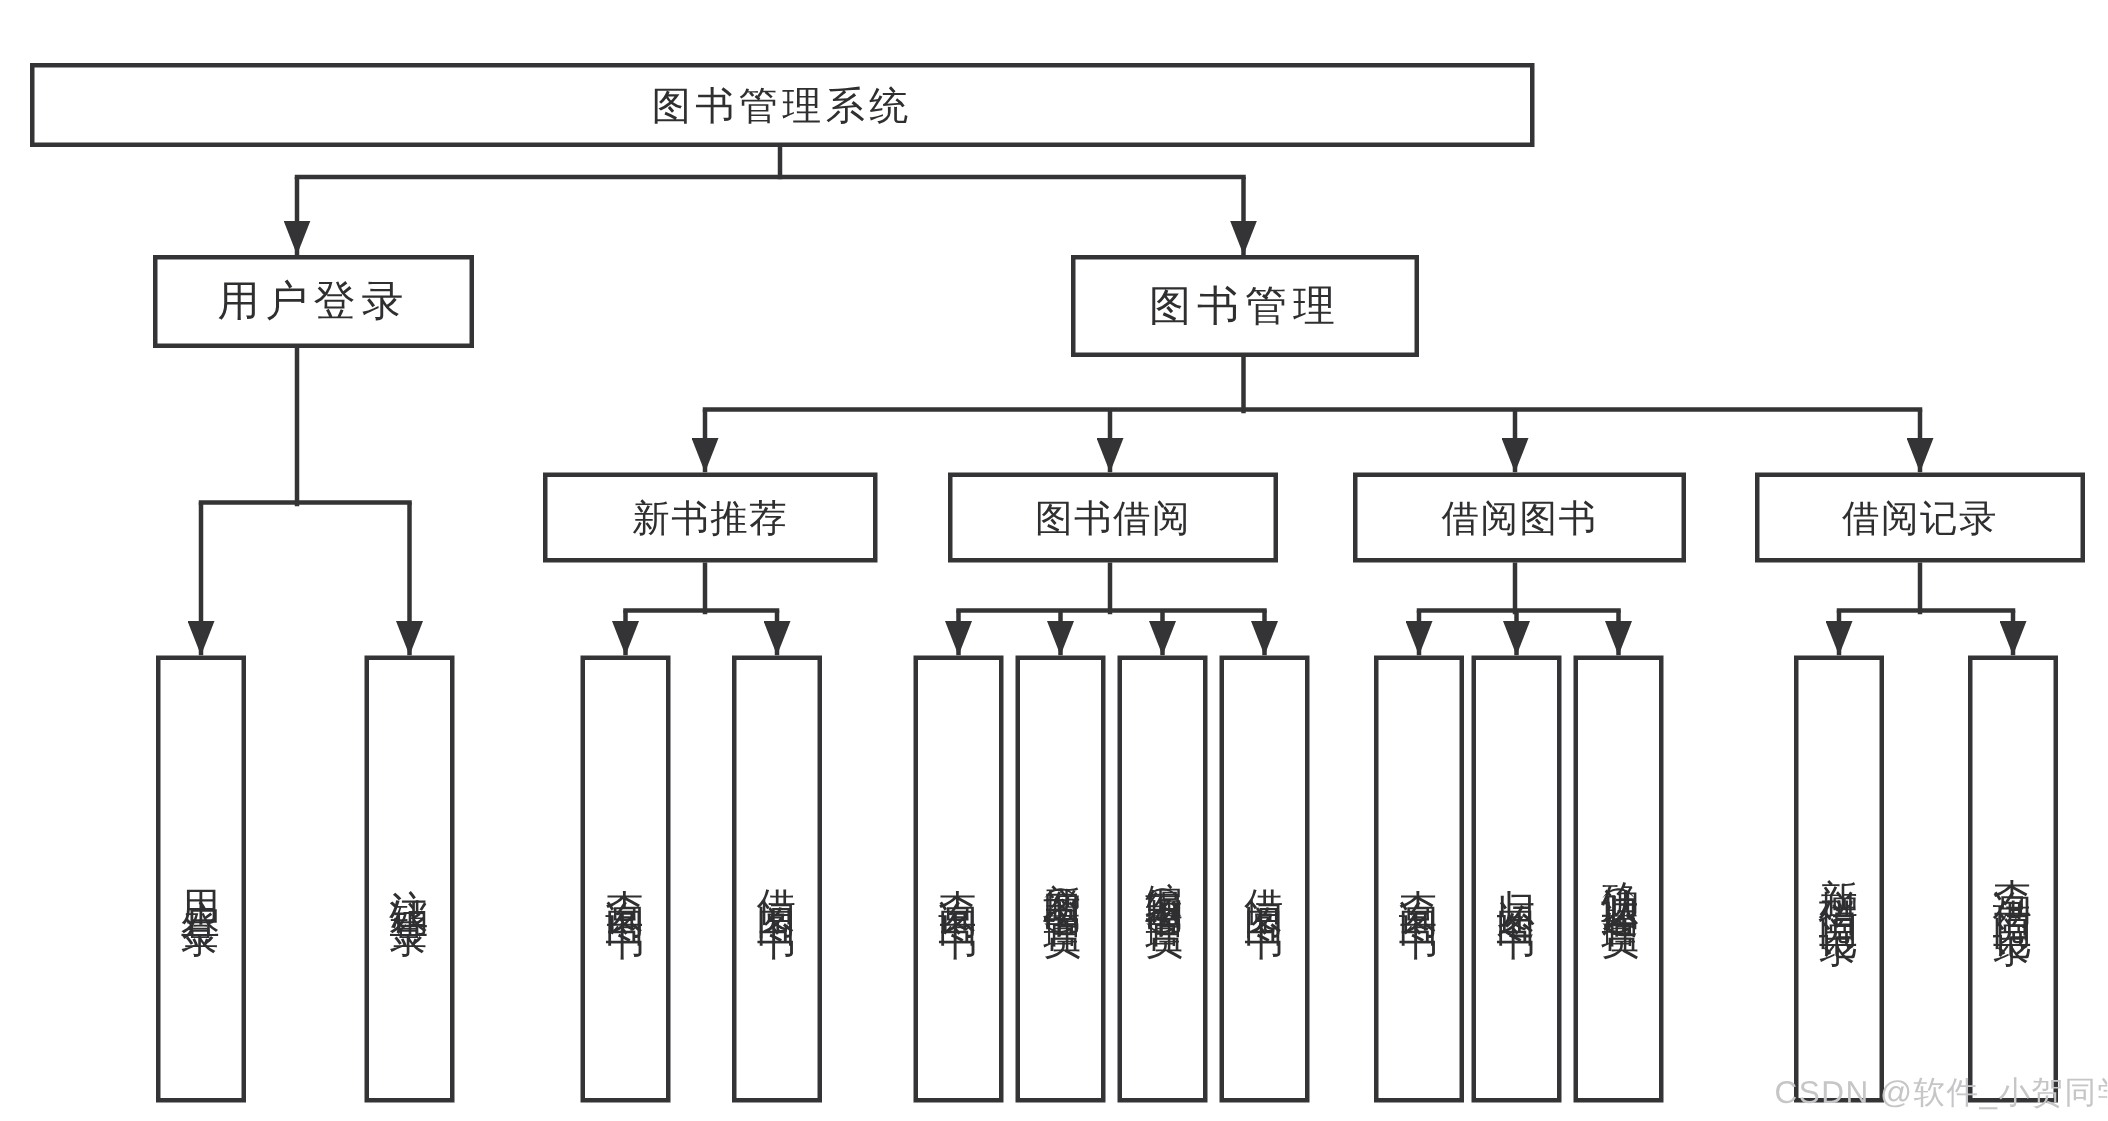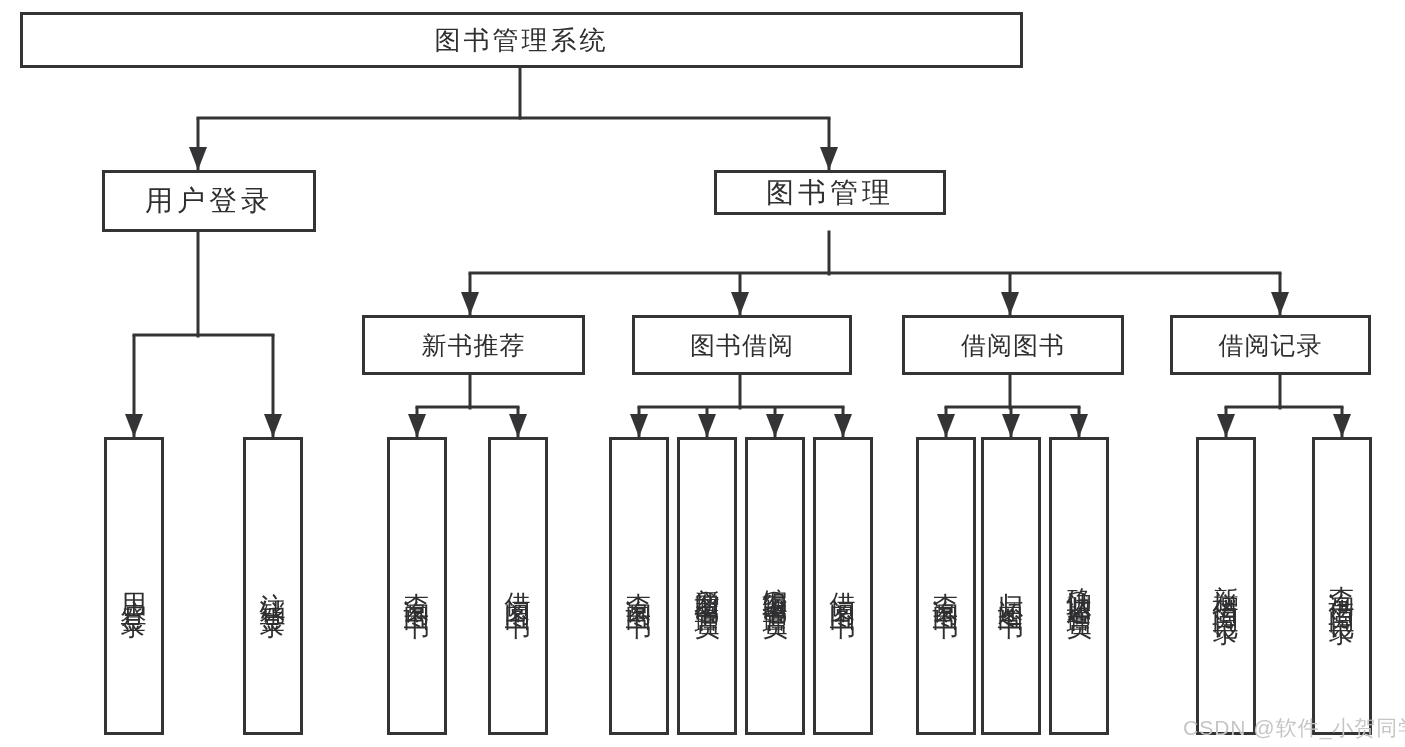--- a/index.html
+++ b/index.html
@@ -6,21 +6,21 @@
   #stage{
     position:relative;width:1405px;height:747px;background:#ffffff;
     overflow:hidden;font-family:"Liberation Sans","DejaVu Sans",sans-serif;
   }
   #connector-layer{position:absolute;left:0;top:0;z-index:0;pointer-events:none;}
   .box{
     position:absolute;background:#ffffff;border:3px solid #343436;box-sizing:border-box;
     display:flex;align-items:center;justify-content:center;
     color:#2f2f31;z-index:1;text-align:center;white-space:nowrap;
   }
-  .root-label{font-size:26px;letter-spacing:3px;}
+  .root-label{font-size:26px;letter-spacing:3px;margin-top:30px;}
   .l1{font-size:28px;letter-spacing:4px;}
   .l2{font-size:25px;letter-spacing:1px;}
   .vbox{
     writing-mode:vertical-rl;text-orientation:mixed;
     font-size:26px;letter-spacing:7px;line-height:1;
   }
   .vbox.long{font-size:25px;letter-spacing:4px;}
   #watermark{
     position:absolute;left:1183px;top:714px;z-index:3;
     color:#c6c6c8;font-size:21px;letter-spacing:1px;white-space:nowrap;
@@ -75,26 +75,26 @@
 
     <line x1="1280" y1="375" x2="1280" y2="408" stroke="#343436" stroke-width="3" stroke-linecap="square"></line>
     <line x1="1226" y1="407" x2="1342" y2="407" stroke="#343436" stroke-width="3" stroke-linecap="square"></line>
     <line x1="1226" y1="407" x2="1226" y2="437" stroke="#343436" stroke-width="3" marker-end="url(#ah)"></line>
     <line x1="1342" y1="407" x2="1342" y2="437" stroke="#343436" stroke-width="3" marker-end="url(#ah)"></line>
   </svg>
 
   <div class="box root-label" style="left:20px;top:12px;width:1003px;height:56px">图书管理系统</div>
 
   <div class="box l1" style="left:102px;top:170px;width:214px;height:62px">用户登录</div>
-  <div class="box l1" style="left:714px;top:170px;width:232px;height:45px">图书管理</div>
+  <div class="box l1" style="left:714px;top:170px;width:232px;height:68px">图书管理</div>
 
   <div class="box l2" style="left:632px;top:315px;width:220px;height:60px">图书借阅</div>
   <div class="box l2" style="left:362px;top:315px;width:223px;height:60px">新书推荐</div>
   <div class="box l2" style="left:902px;top:315px;width:222px;height:60px">借阅图书</div>
-  <div class="box l2" style="left:1170px;top:315px;width:201px;height:60px">借阅记录</div>
+  <div class="box l2" style="left:1170px;top:315px;width:220px;height:60px">借阅记录</div>
 
   <div class="box vbox" style="left:104px;top:437px;width:60px;height:298px">用户登录</div>
   <div class="box vbox" style="left:243px;top:437px;width:60px;height:298px">注销登录</div>
 
   <div class="box vbox" style="left:387px;top:437px;width:60px;height:298px">查询图书</div>
   <div class="box vbox" style="left:488px;top:437px;width:60px;height:298px">借阅图书</div>
 
   <div class="box vbox" style="left:609px;top:437px;width:60px;height:298px">查询图书</div>
   <div class="box vbox long" style="left:677px;top:437px;width:60px;height:298px">新增图书（管理员）</div>
   <div class="box vbox long" style="left:745px;top:437px;width:60px;height:298px">编辑图书（管理员）</div>

